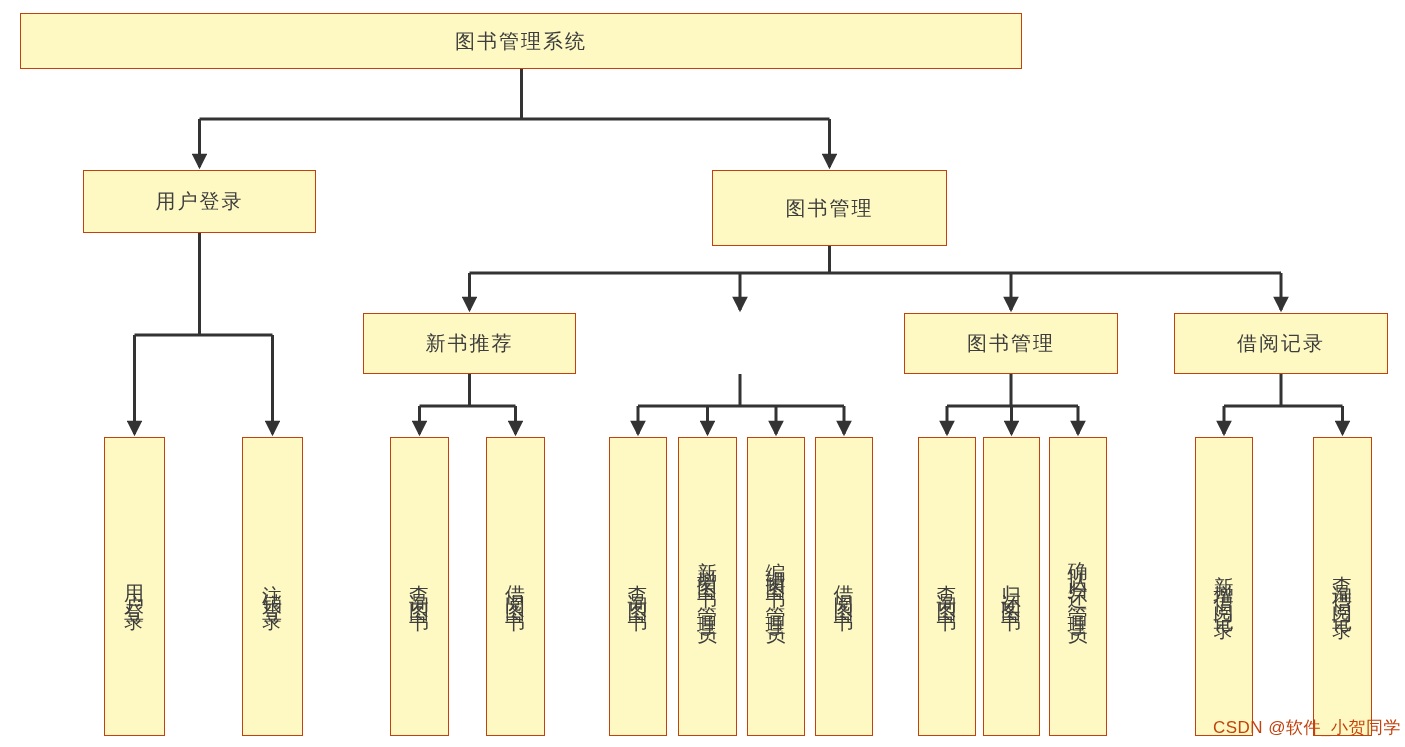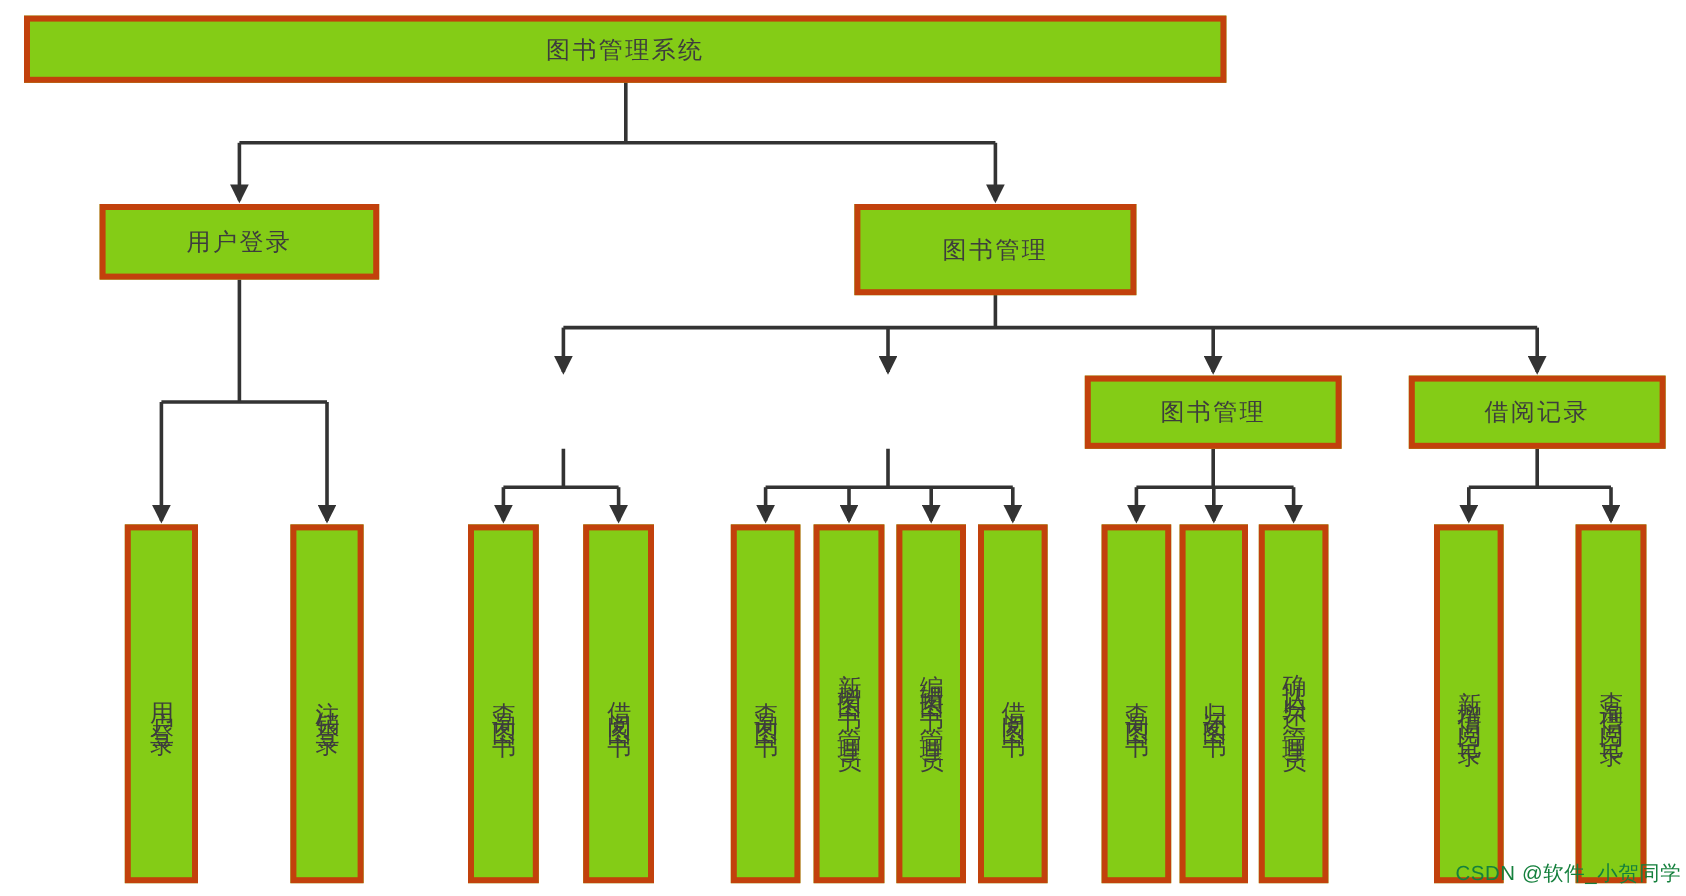--- a/index.html
+++ b/index.html
@@ -9,39 +9,39 @@
     background:#ffffff;
     font-family:"Liberation Sans", sans-serif;
     overflow:hidden;
   }
   .connectors { position:absolute; left:0; top:0; width:1405px; height:747px; }
   .ln { stroke:#333333; stroke-width:3; fill:none; }
   .ar { marker-end:url(#arrowhead); }
   .box {
     position:absolute;
     box-sizing:border-box;
-    background:#84cc16;
-    border:5px solid #c2410c;
+    background:#fef9c3;
+    border:1px solid #c2410c;
     display:flex;
     align-items:center;
     justify-content:center;
     color:#3d3d3d;
   }
   .box.h { font-size:20px; letter-spacing:2px; white-space:nowrap; }
   .box.v { font-size:20px; }
   .box.v .vtxt {
     writing-mode:vertical-rl;
     letter-spacing:9px;
     line-height:1;
   }
   .watermark {
     position:absolute;
     right:4px; top:716px;
     font-size:17px;
-    color:#15803d;
+    color:#c2410c;
     letter-spacing:0.5px;
     white-space:nowrap;
   }
 </style>
 </head>
 <body>
 
 <div class="stage">
 
   <svg class="connectors" width="1405" height="747" viewBox="0 0 1405 747" xmlns="http://www.w3.org/2000/svg">
@@ -83,20 +83,21 @@
     <path class="ln" d="M1281 374 V406 M1224 406 H1342.5"></path>
     <path class="ln ar" d="M1224 406 V434"></path>
     <path class="ln ar" d="M1342.5 406 V434"></path>
   </svg>
 
   <div class="box h" style="left:20px;top:13px;width:1002px;height:56px">图书管理系统</div>
 
   <div class="box h" style="left:83px;top:170px;width:233px;height:63px">用户登录</div>
   <div class="box h" style="left:712px;top:170px;width:235px;height:76px">图书管理</div>
 
+  <div class="box h" style="left:363px;top:313px;width:213px;height:61px">新书推荐</div>
   <div class="box h" style="left:904px;top:313px;width:214px;height:61px">图书管理</div>
   <div class="box h" style="left:1174px;top:313px;width:214px;height:61px">借阅记录</div>
 
   <div class="box v" style="left:104px;top:437px;width:61px;height:299px">
     <span class="vtxt">用户登录</span>
   </div>
   <div class="box v" style="left:242px;top:437px;width:61px;height:299px">
     <span class="vtxt">注销登录</span>
   </div>
 

